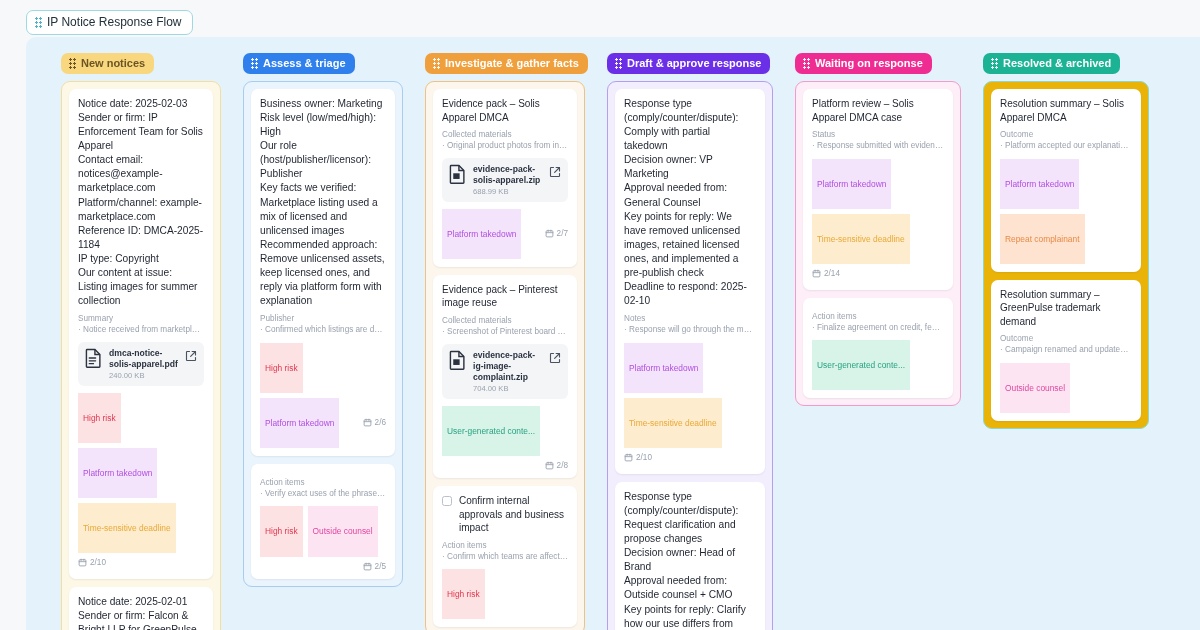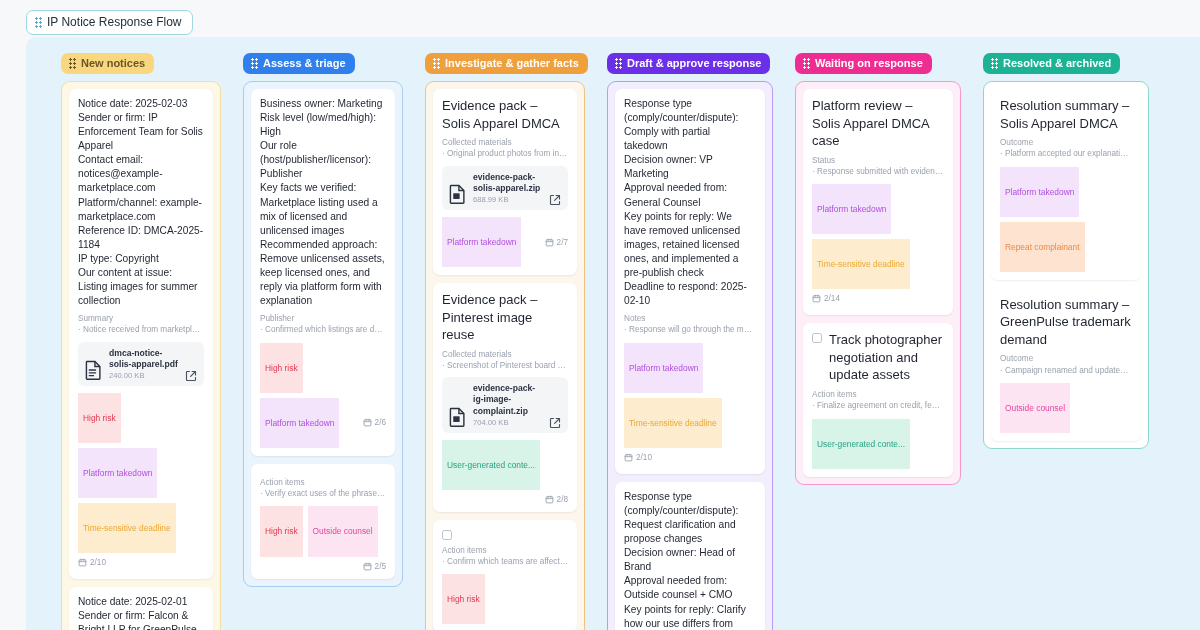--- a/index.html
+++ b/index.html
@@ -89,21 +89,21 @@
     background: #fff;
     border-radius: 7px;
     padding: 8px 9px 8px 9px;
     box-shadow: 0 1px 2px rgba(16,24,40,.07);
   }
   .card-body {
     font-size: 10.2px; line-height: 1.38; color: #1f2430;
     white-space: pre-wrap; word-break: break-word;
   }
   .card-title {
-    font-size: 13px; line-height: 1.35; color: #1f2430; font-weight: normal;
+    font-size: 10px; line-height: 1.35; color: #1f2430; font-weight: normal;
   }
   .title-row { display: flex; gap: 7px; align-items: flex-start; }
   .chk {
     flex: 0 0 auto; width: 10px; height: 10px; margin-top: 2px;
     border: 1.3px solid #b9bfcb; border-radius: 2.5px; background: #fff;
   }
   .meta-label {
     margin-top: 5px;
     font-size: 8.2px; color: #9aa1ae; line-height: 1.35;
   }
@@ -111,21 +111,21 @@
     font-size: 8.2px; color: #9aa1ae; line-height: 1.4;
     white-space: nowrap; overflow: hidden; text-overflow: ellipsis;
   }
 
   
   .attach {
     margin-top: 6px;
     background: #f4f5f7;
     border-radius: 6px;
     padding: 6px 7px;
-    display: flex; align-items: flex-end; gap: 7px;
+    display: flex; align-items: flex-start; gap: 7px;
   }
   .file-ico { flex: 0 0 auto; width: 17px; height: 20px; }
   .attach-meta { flex: 1 1 auto; min-width: 0; }
   .attach-name {
     font-size: 8.6px; font-weight: bold; color: #2b3240; line-height: 1.3;
     word-break: break-word;
   }
   .attach-size { font-size: 7.6px; color: #9aa1ae; margin-top: 1px; }
   .ext-ico { flex: 0 0 auto; width: 12px; height: 12px; }
 
@@ -310,20 +310,21 @@
                     <rect x="2" y="3" width="12" height="11" rx="1.6" fill="none" stroke="#9aa1ae" stroke-width="1.6"></rect>
                     <path d="M2 6.5h12M5.5 2v2.4M10.5 2v2.4" stroke="#9aa1ae" stroke-width="1.6" stroke-linecap="round"></path>
                   </svg></span>
                 <span>2/8</span>
               </span>
             </div>
           </div>
           <div class="card">
             <div class="title-row">
               <span class="chk"></span>
+              <div class="card-title">Confirm internal approvals and business impact</div>
             </div>
             <div class="meta-label">Action items</div>
             <div class="meta-item">· Confirm which teams are affected and</div>
             <div class="tags">
               <span class="tag t-high">High risk</span>
             </div>
           </div>
         </div></div>
       <div class="col wide"><div class="col-head" style="background: rgb(107, 47, 232); color: rgb(255, 255, 255);">
           <span class="grip white"></span>
@@ -361,35 +362,31 @@
               <span class="tag t-platform">Platform takedown</span>
               <span class="tag t-time">Time-sensitive deadline</span>
             </div><div class="count own-row">
               <span class="cal-ico"><svg viewBox="0 0 16 16" width="9" height="9" aria-hidden="true">
                   <rect x="2" y="3" width="12" height="11" rx="1.6" fill="none" stroke="#9aa1ae" stroke-width="1.6"></rect>
                   <path d="M2 6.5h12M5.5 2v2.4M10.5 2v2.4" stroke="#9aa1ae" stroke-width="1.6" stroke-linecap="round"></path>
                 </svg></span>
               <span>2/14</span>
             </div></div>
           <div class="card">
-            <div class="title-row">
-              <span class="chk"></span>
-              <div class="card-title">Track photographer negotiation and update assets</div>
-            </div>
             <div class="meta-label">Action items</div>
             <div class="meta-item">· Finalize agreement on credit, fee, or</div>
             <div class="tags">
               <span class="tag t-ugc">User-generated conte...</span>
             </div>
           </div>
         </div></div>
       <div class="col wide"><div class="col-head" style="background: rgb(27, 179, 148); color: rgb(255, 255, 255);">
           <span class="grip white"></span>
           <span>Resolved &amp; archived</span>
-        </div><div class="col-body" style="background: #ffffff; border-color: rgb(139, 217, 198);">
+        </div><div class="col-body" style="background: #eab308; border-color: rgb(139, 217, 198);">
           <div class="card">
             <div class="title-row">
               <div class="card-title">Resolution summary – Solis Apparel DMCA</div>
             </div>
             <div class="meta-label">Outcome</div>
             <div class="meta-item">· Platform accepted our explanation and</div>
             <div class="tags">
               <span class="tag t-platform">Platform takedown</span>
               <span class="tag t-repeat">Repeat complainant</span>
             </div>

